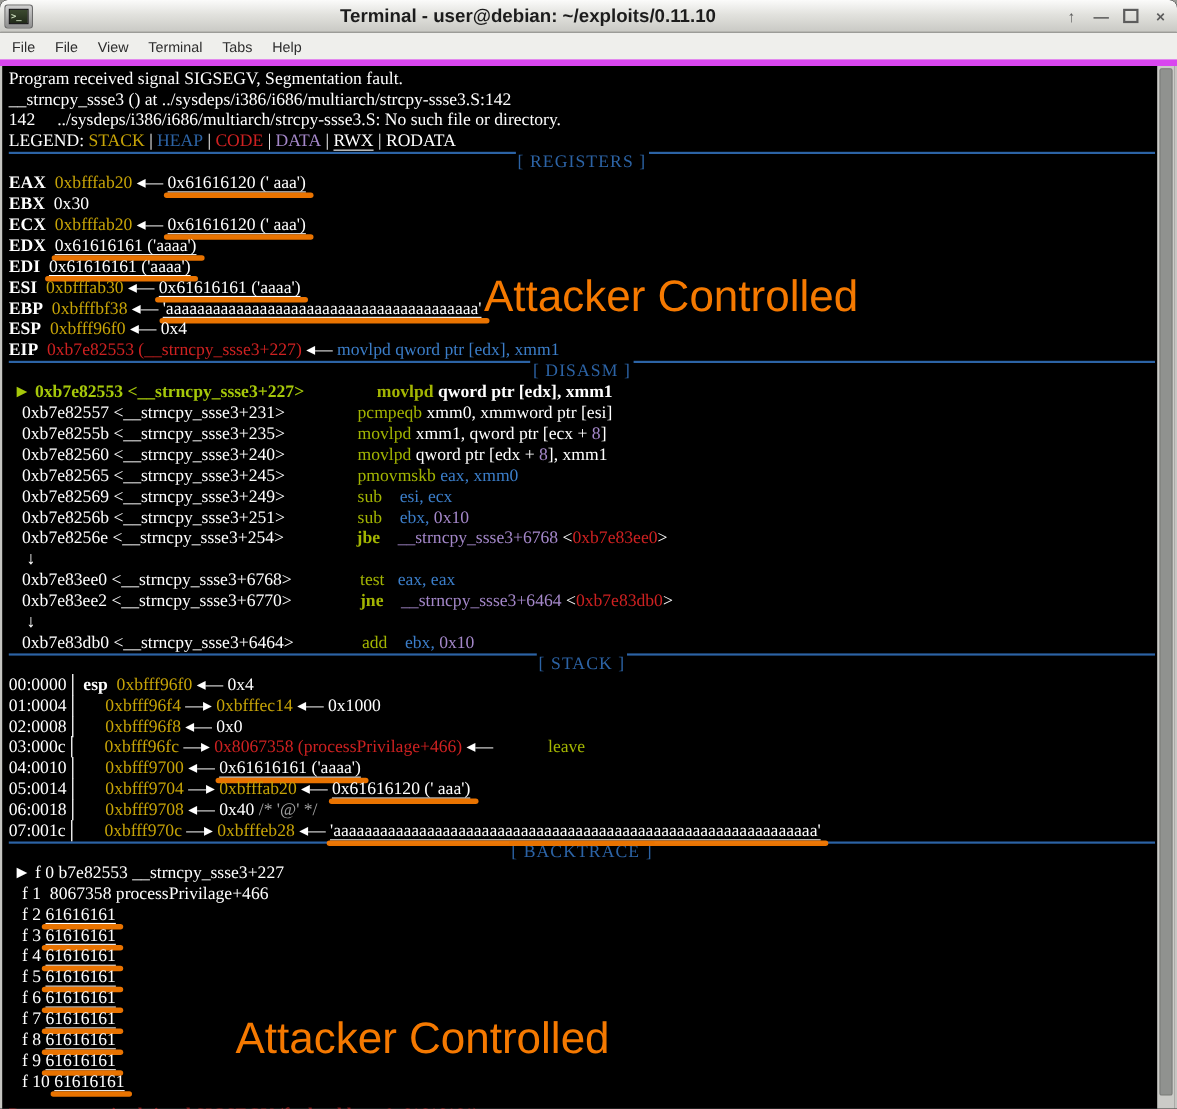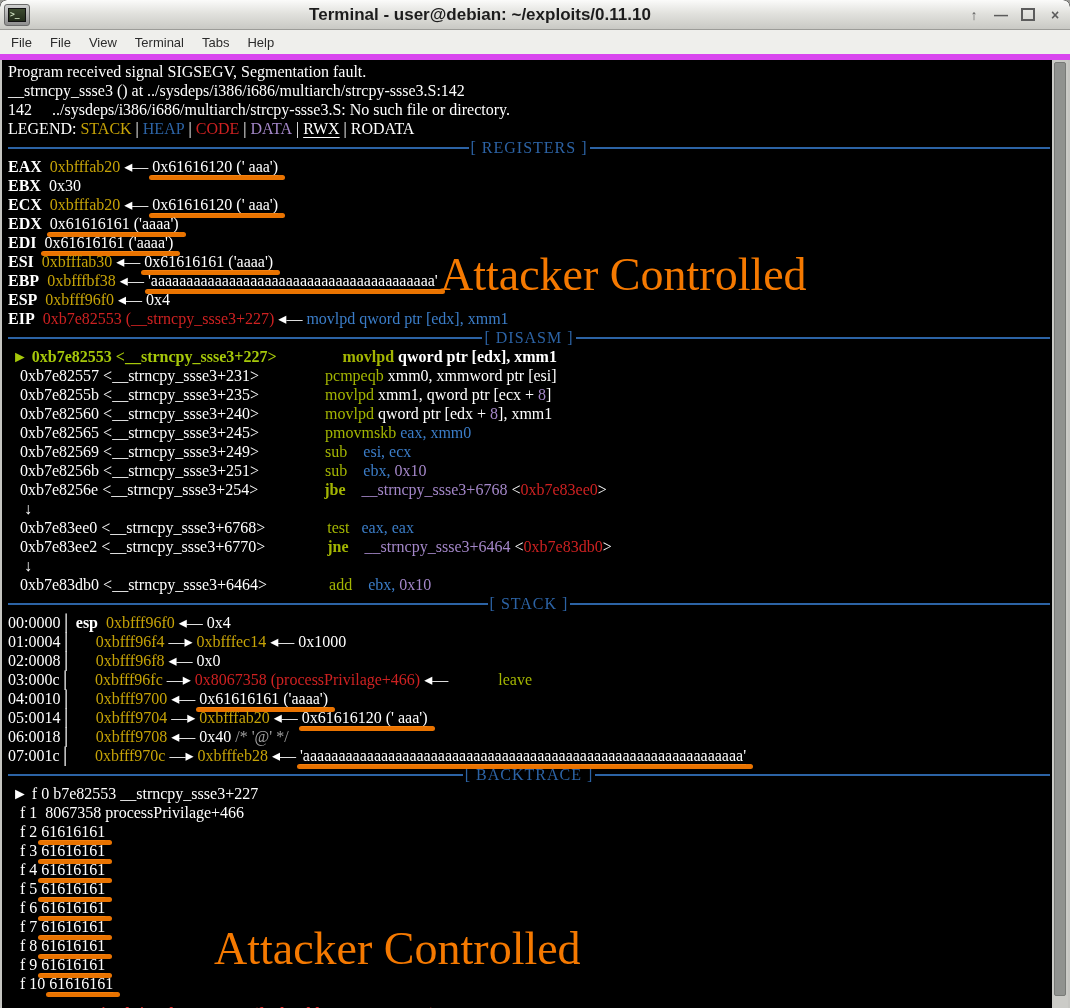--- a/index.html
+++ b/index.html
@@ -44,30 +44,30 @@
   .tl{white-space:pre;height:19px;}
   .tl span{display:inline-block;position:relative;}
   .bd{font-weight:bold;}
   .ul{text-decoration:underline;text-decoration-thickness:1px;text-underline-offset:3px;}
   .mk::after{content:"";position:absolute;left:-3px;right:-7px;bottom:-4px;height:5px;
     background:var(--orange);border-radius:3px;opacity:.95;}
   .c-yellow{color:var(--yellow);} .c-red{color:var(--red);} .c-bright_red{color:var(--bright_red);margin-top:11px;}
   .c-blue{color:var(--blue);} .c-light_blue{color:var(--light_blue);} .c-purple{color:var(--purple);}
   .c-chartreuse{color:var(--chartreuse);margin-left:46px;} .c-green{color:var(--green);} .c-gray{color:var(--gray);}
   
-  .sep{height:19px;display:flex;align-items:center;}
+  .sep{height:19px;display:flex;}
   .sep .ln{flex:1;height:2px;background:var(--blue);}
   .sep .lb{color:var(--blue);padding:0 2px;letter-spacing:1px;}
   
   #scrollbar{position:absolute;top:0;right:0;width:16px;bottom:0;background:#cbcbc7;}
   #scroll-thumb{position:absolute;left:2px;right:2px;top:2px;bottom:16px;
     background:#90928f;border:1px solid #787a77;border-radius:2px;}
   
   .attacker-label{position:absolute;color:var(--orange);
-    font-family:Liberation Serif, serif;font-size:46px;font-weight:400;white-space:nowrap;}
+    font-family:Liberation Sans, sans-serif;font-size:40px;font-weight:400;white-space:nowrap;}
   #attacker-1{left:438px;top:188px;}
   #attacker-2{left:212px;top:862px;}
 </style>
 </head>
 <body>
 
 <div id="window">
 
   <div id="titlebar">
     <div id="term-icon">

